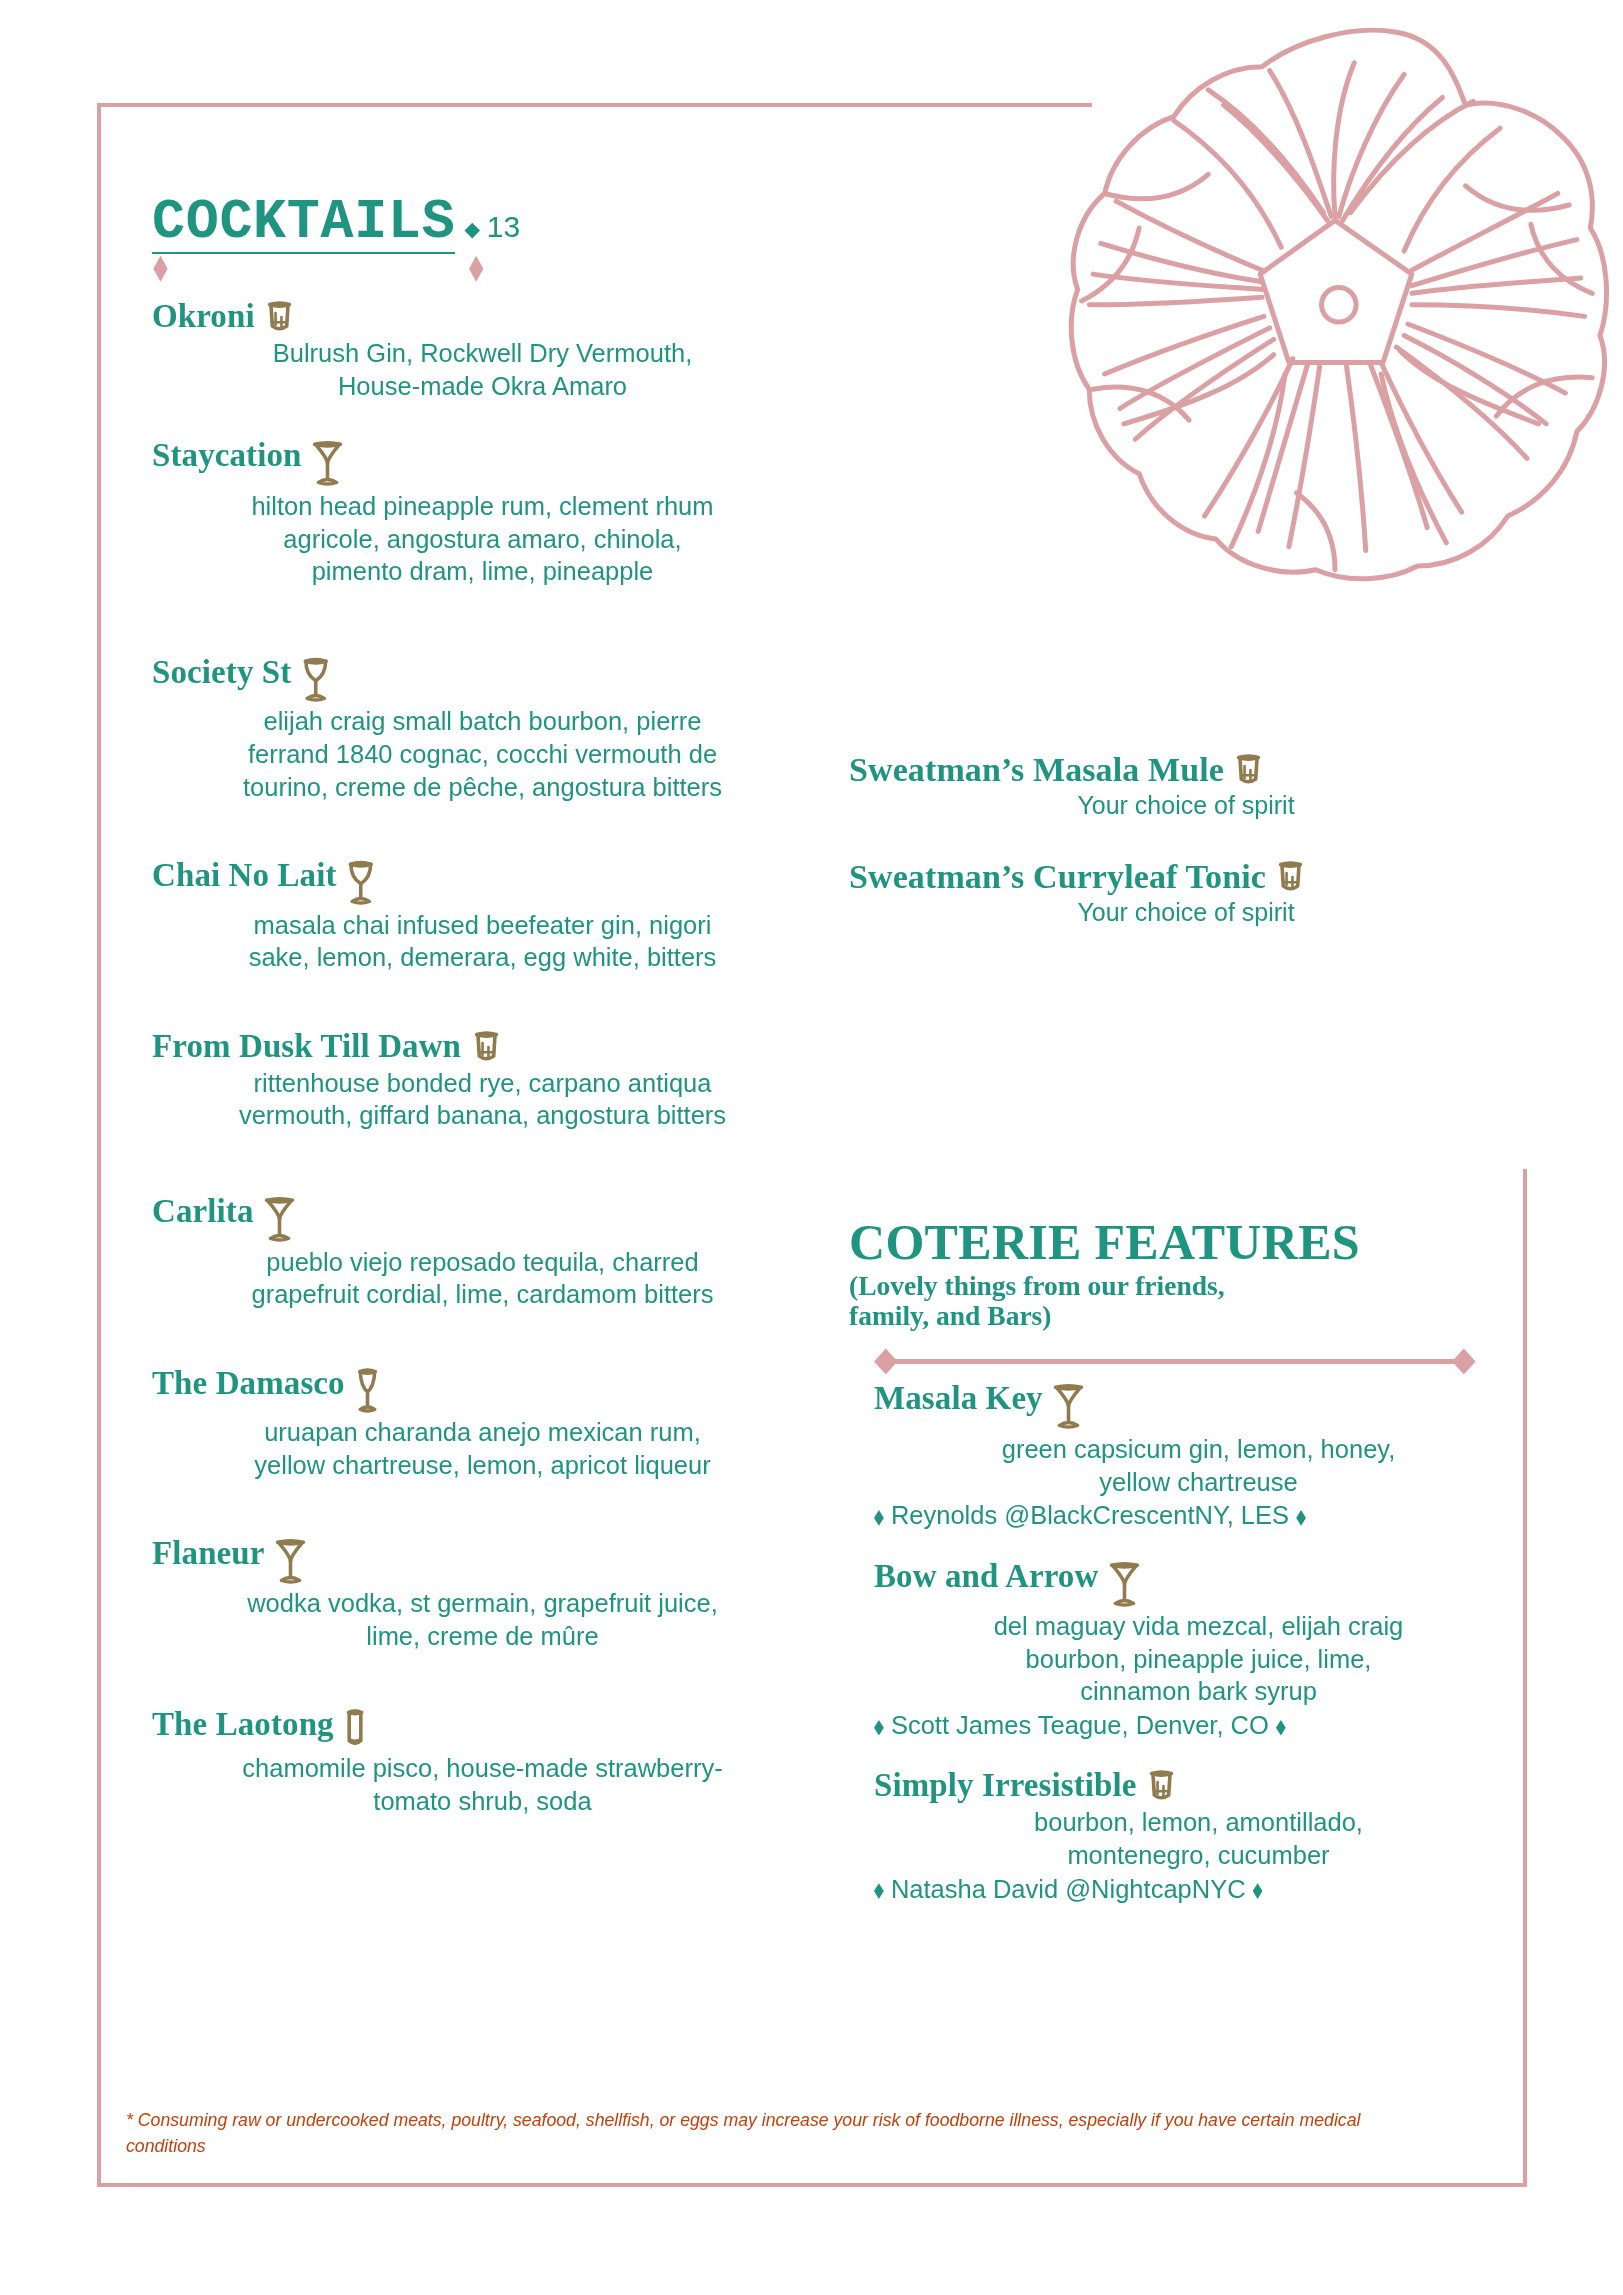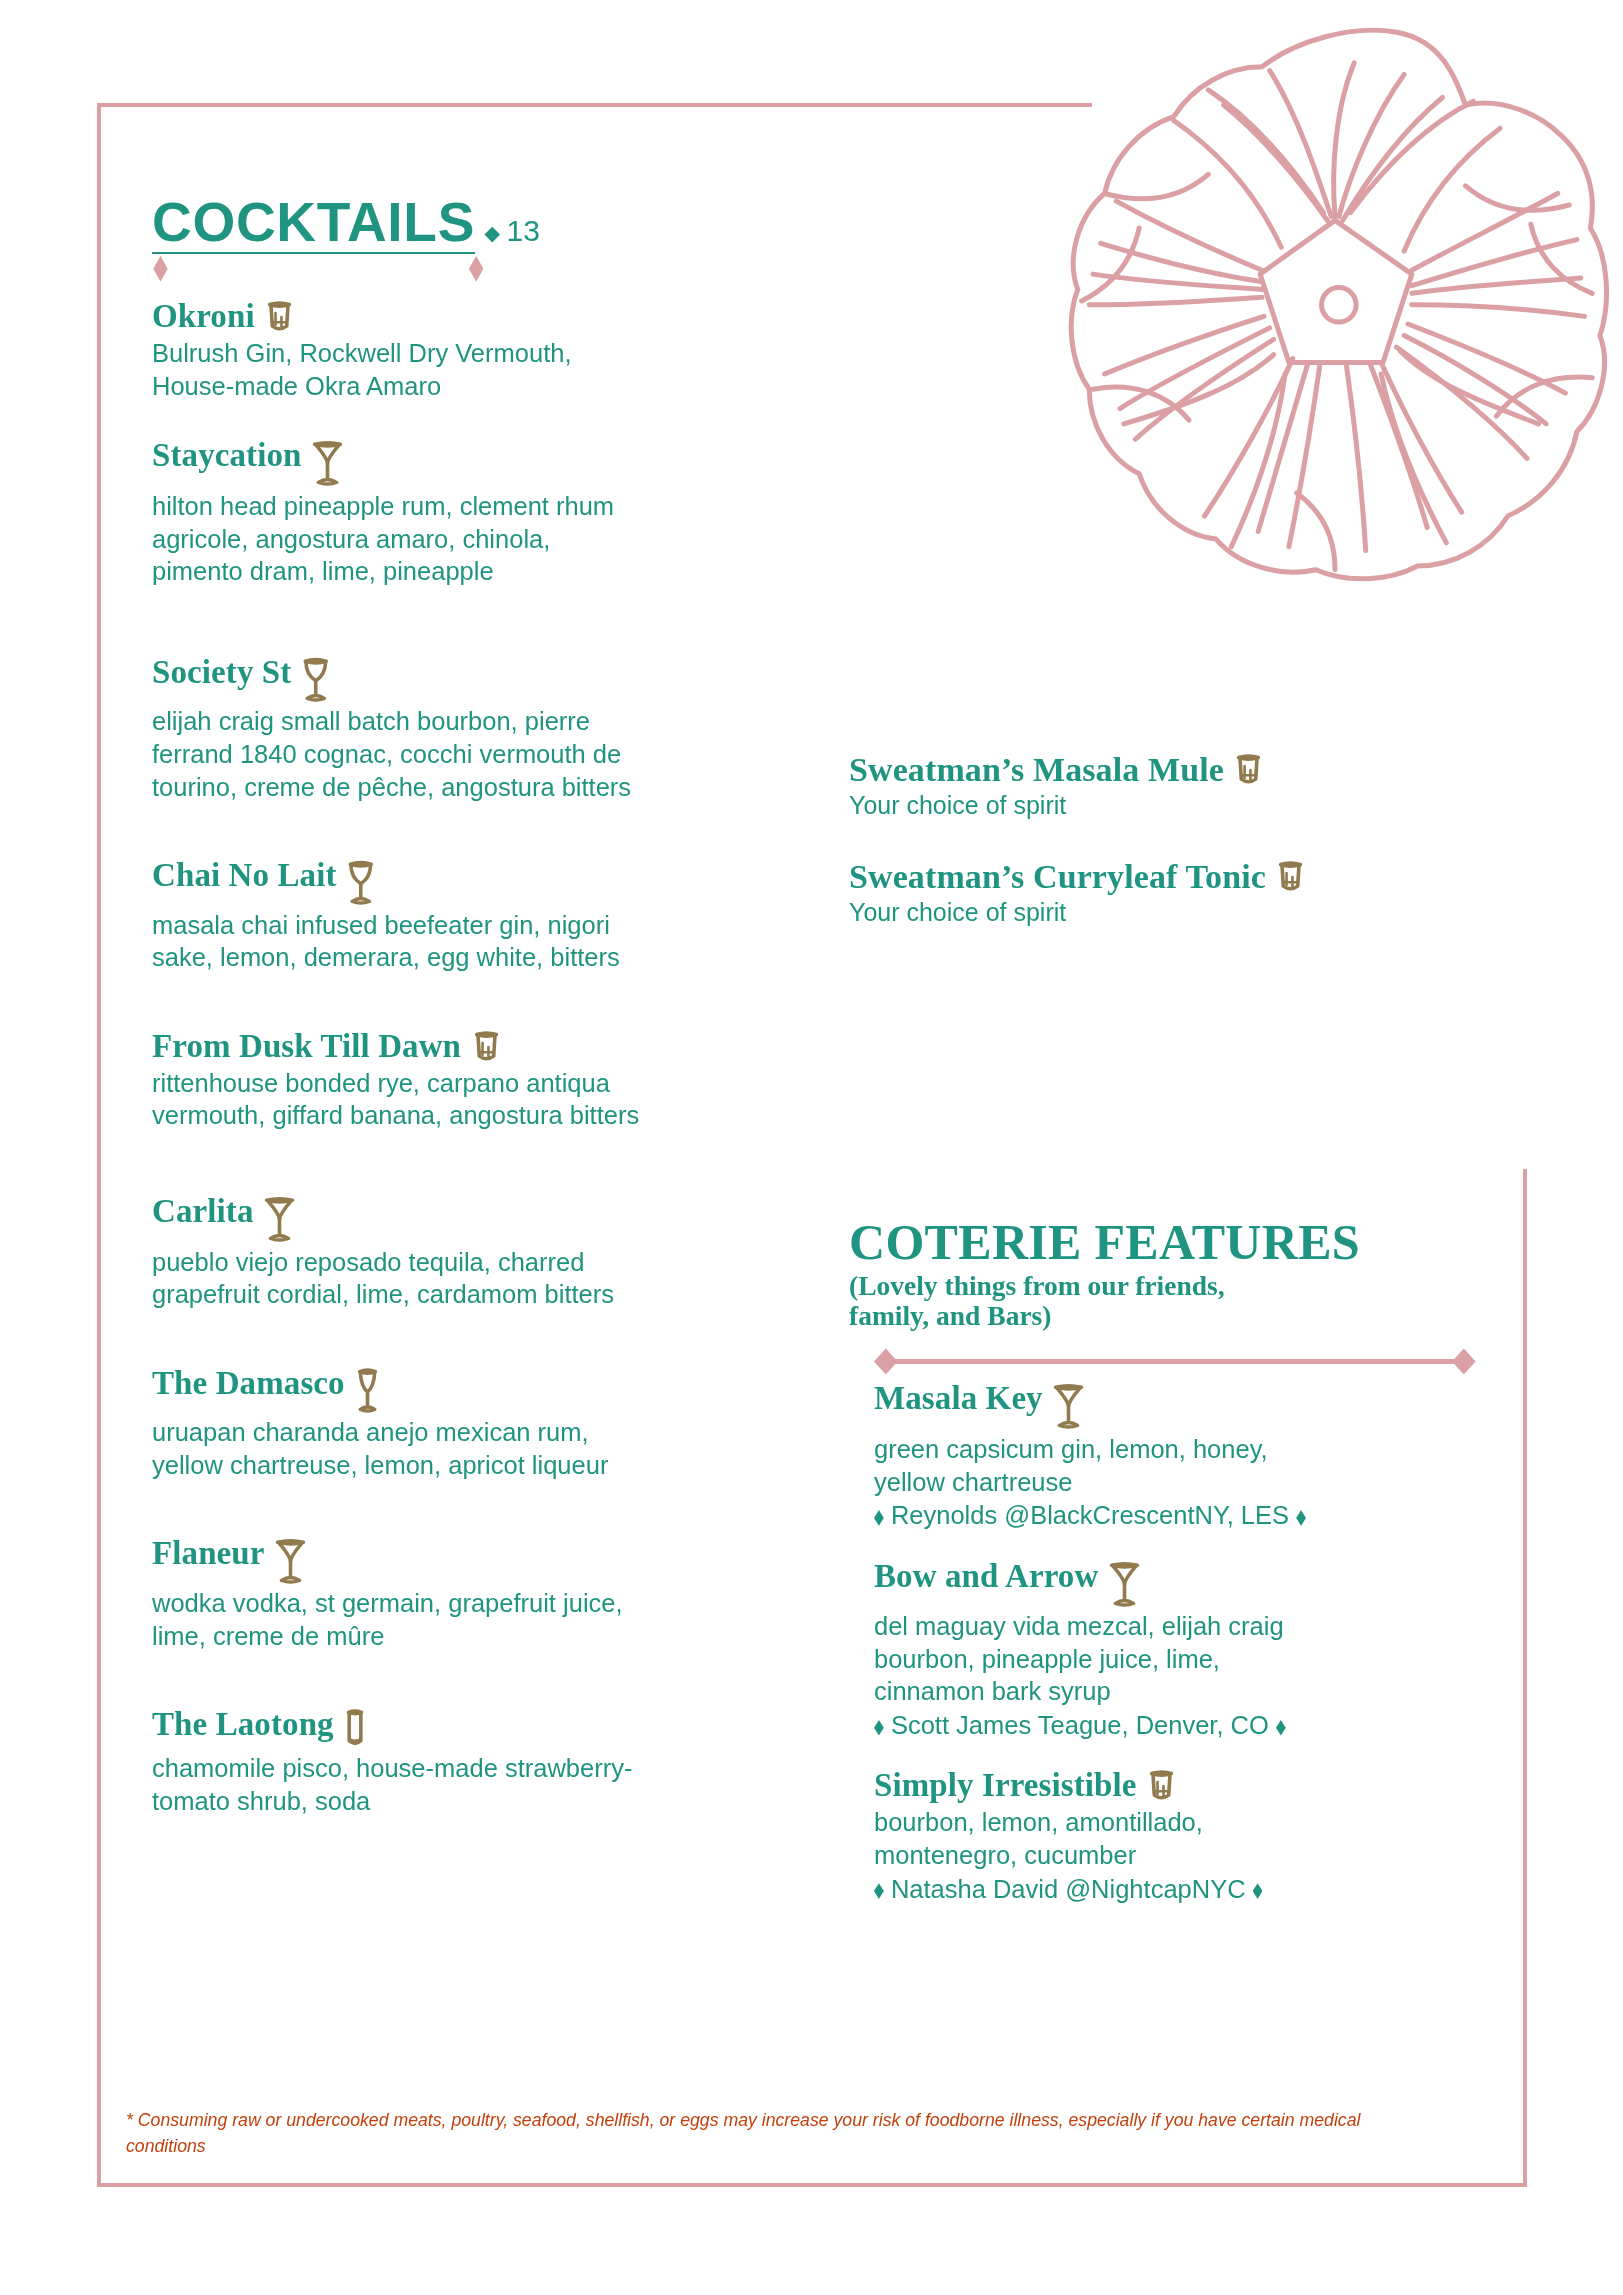--- a/index.html
+++ b/index.html
@@ -71,21 +71,21 @@
   .section-head {
     position: relative;
     margin-bottom: 15.7px;
   }
   .section-title-row {
     display: flex;
     align-items: baseline;
     gap: 11.8px;
   }
   .section-title {
-    font-family: Liberation Sans, sans-serif;
+    font-family: Liberation Mono, monospace;
     font-weight: bold;
     font-size: 55px;
     line-height: 0.98;
     letter-spacing: 0.7px;
     color: #1f9480;
     border-bottom: 2.6px solid #1f9480;
     padding-bottom: 2.6px;
     display: inline-block;
   }
   .section-price {
@@ -171,20 +171,21 @@
     color: #1f9480;
     letter-spacing: 0.1px;
     white-space: nowrap;
   }
   .drink-desc {
     font-family: "Liberation Sans", sans-serif;
     font-size: 25.5px;
     line-height: 1.28;
     color: #1f9480;
     margin-top: 2.6px;
+    text-align: center;
   }
   .drink-credit {
     font-family: "Liberation Sans", sans-serif;
     font-size: 25.5px;
     line-height: 1.28;
     color: #1f9480;
     margin-top: 1.3px;
   }
   .credit-diamond {
     display: inline-block;

